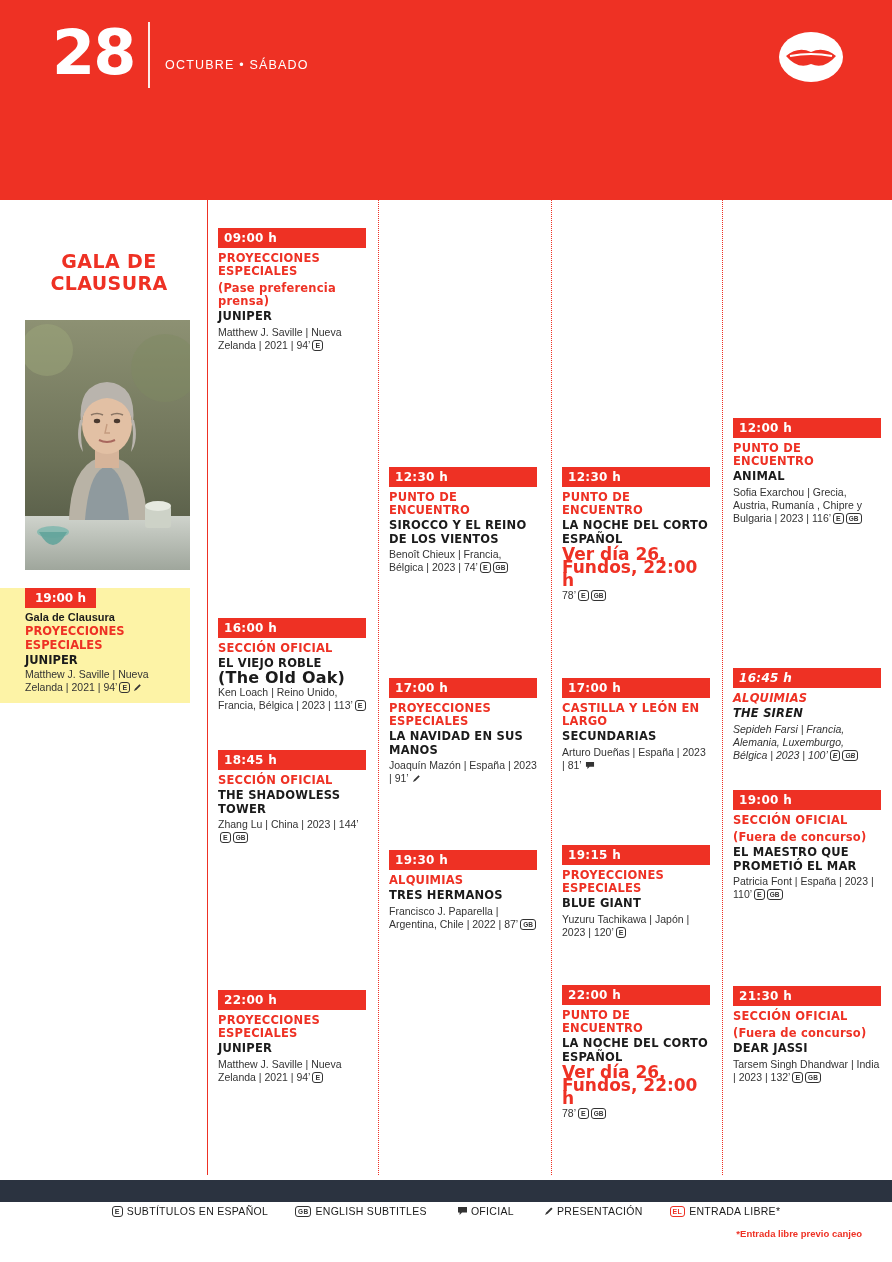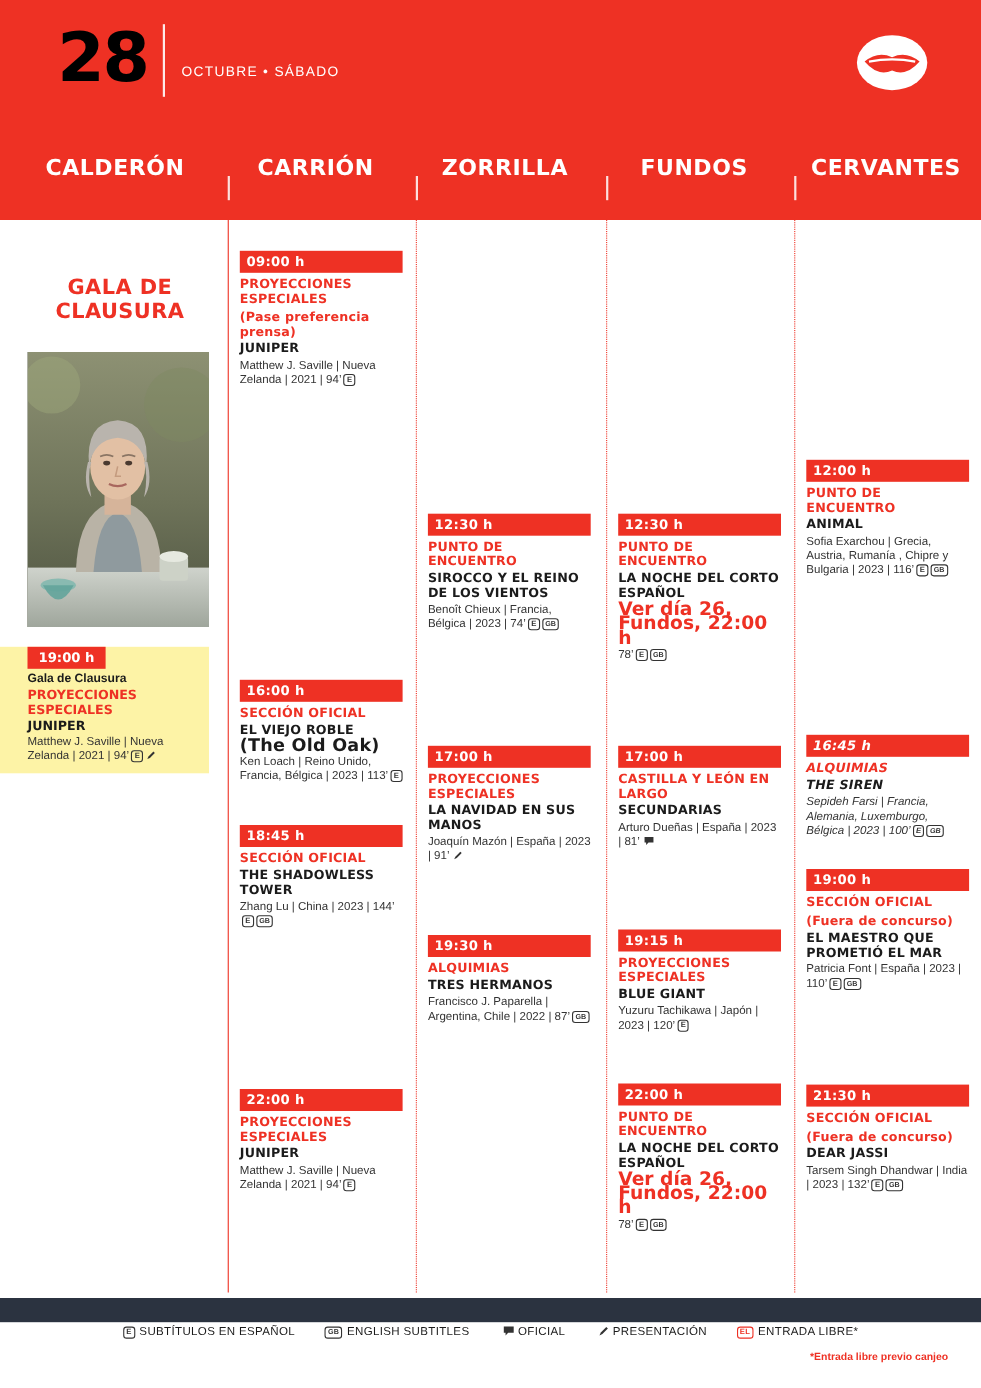--- a/index.html
+++ b/index.html
@@ -16,21 +16,21 @@
 
   
   .header {
     position: absolute; top:0; left:0; width:892px; height:200px;
     background:#ee3124;
   }
   .hdr-top { position:relative; height:130px; }
   .day-num {
     position:absolute; left:52px; top:22px;
     font-family:"DejaVu Sans", sans-serif;
-    font-weight:bold; font-size:62px; color:#000000; letter-spacing:-2px;
+    font-weight:bold; font-size:62px; color:#ffffff; letter-spacing:-2px;
     line-height:1;
   }
   .hdr-divider {
     position:absolute; left:148px; top:22px; width:2px; height:66px;
     background:#ffffff; opacity:.9;
   }
   .hdr-date {
     position:absolute; left:165px; top:58px;
     color:#ffffff; font-size:12.5px; font-weight:normal; letter-spacing:1.2px;
   }
@@ -150,31 +150,20 @@
       <div class="day-num">28</div>
       <div class="hdr-divider"></div>
       <div class="hdr-date">OCTUBRE • SÁBADO</div>
       <div class="logo">
         <svg width="66" height="54" viewBox="0 0 66 54">
           <ellipse cx="33" cy="27" rx="32" ry="25" fill="#ffffff"></ellipse>
           <path d="M8 26 Q20 16 33 22 Q46 16 58 26 Q46 40 33 34 Q20 40 8 26 Z" fill="#ee3124"></path>
           <path d="M12 26 Q33 22 54 26" stroke="#ffffff" stroke-width="2.2" fill="none"></path>
         </svg>
       </div>
-    </div>
-    <div class="venues">
-      <div class="venue" style="left:22px; width:165px;">CALDERÓN</div>
-      <div class="venue-sep" style="left:207px;"></div>
-      <div class="venue" style="left:212px; width:150px;">CARRIÓN</div>
-      <div class="venue-sep" style="left:378px;"></div>
-      <div class="venue" style="left:384px; width:150px;">ZORRILLA</div>
-      <div class="venue-sep" style="left:551px;"></div>
-      <div class="venue" style="left:556px; width:150px;">FUNDOS</div>
-      <div class="venue-sep" style="left:722px;"></div>
-      <div class="venue" style="left:728px; width:155px;">CERVANTES</div>
     </div>
   </div>
 
   <div class="grid">
     <div class="col-rule solid" style="left:207px;"></div>
     <div class="col-rule" style="left:378px;"></div>
     <div class="col-rule" style="left:551px;"></div>
     <div class="col-rule" style="left:722px;"></div>
 
     <div class="ev" style="left:218px; top:28px;">

